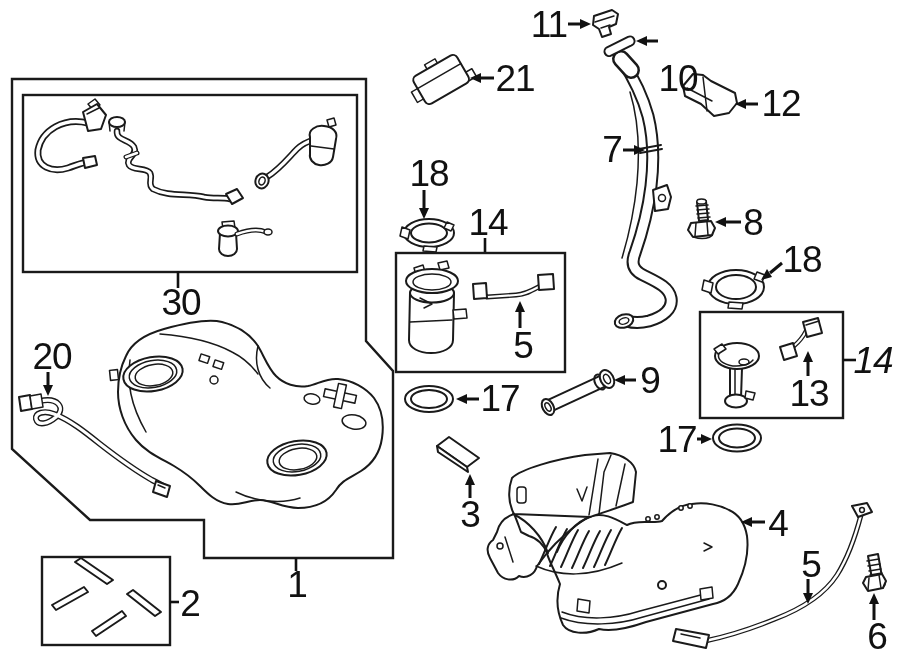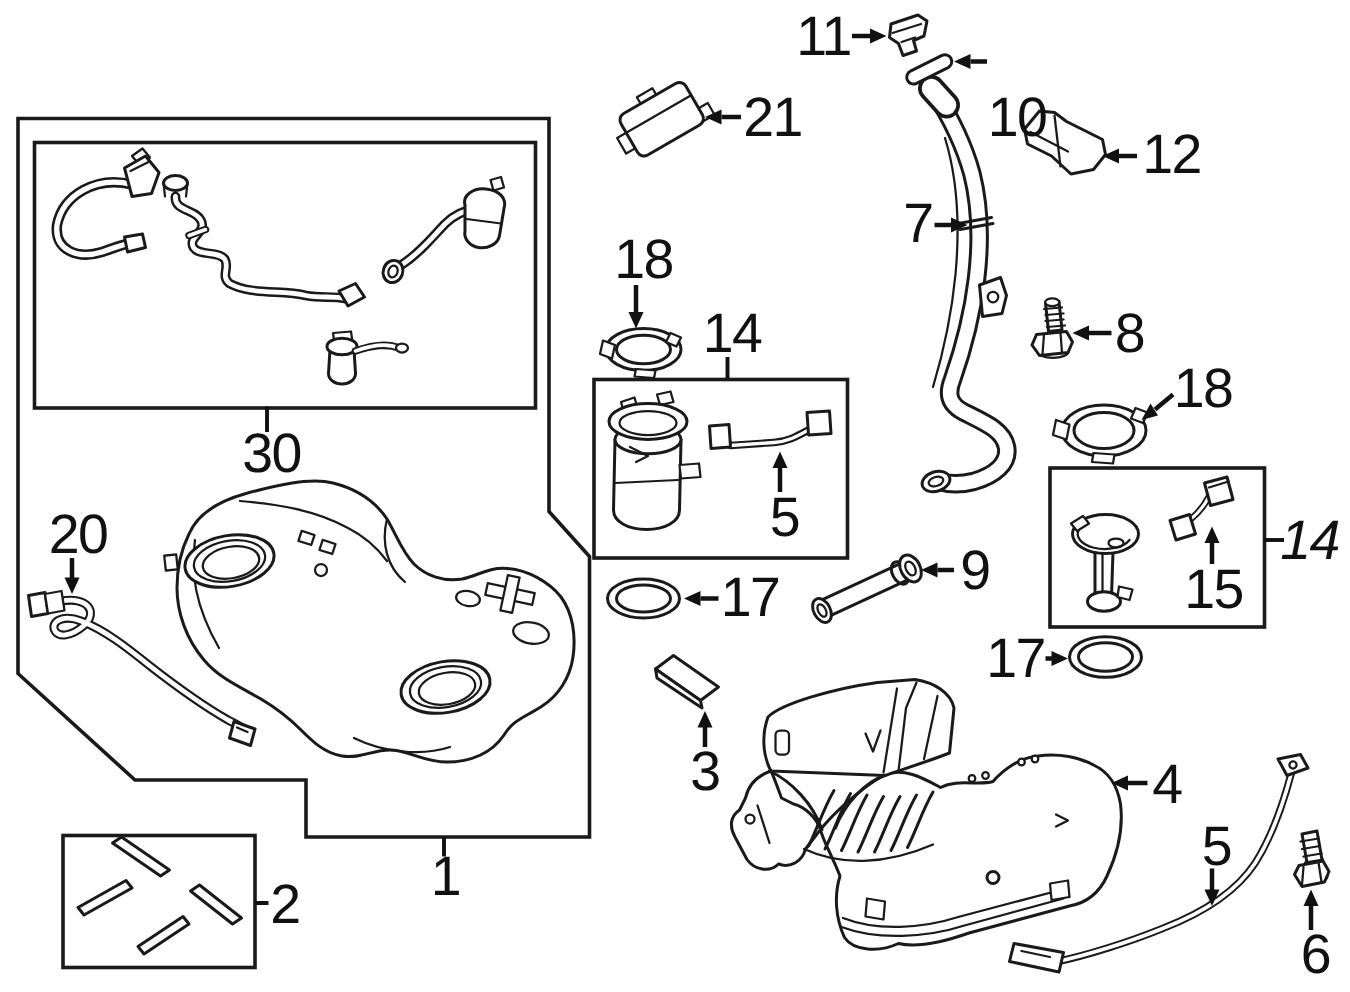--- a/index.html
+++ b/index.html
@@ -380,21 +380,21 @@
   <div class="callout" style="left:877px;top:636px;">6</div>
   <div class="callout" style="left:612px;top:149px;">7</div>
   <div class="callout" style="left:753px;top:222px;">8</div>
   <div class="callout" style="left:650px;top:380px;">9</div>
   <div class="callout" style="left:678px;top:40px;margin-top:38px;">10</div>
   <div class="callout" style="left:549px;top:24px;">11</div>
   <div class="callout" style="left:781px;top:103px;text-align:center;">12</div>
   <div class="callout" style="left:488px;top:222px;">14</div>
   <div class="callout" style="left:873px;top:360px;font-style:italic;">14</div>
   <div class="callout" style="left:523px;top:345px;">5</div>
-  <div class="callout" style="left:809px;top:393px;">15</div>
+  <div class="callout" style="left:809px;top:393px;">13</div>
   <div class="callout" style="left:500px;top:398px;">17</div>
   <div class="callout" style="left:677px;top:439px;">17</div>
   <div class="callout" style="left:429px;top:173px;">18</div>
   <div class="callout" style="left:802px;top:259px;">18</div>
   <div class="callout" style="left:52px;top:356px;">20</div>
   <div class="callout" style="left:181px;top:302px;">30</div>
   <div class="callout" style="left:515px;top:78px;">21</div>
 </div>
 
 </body></html>

